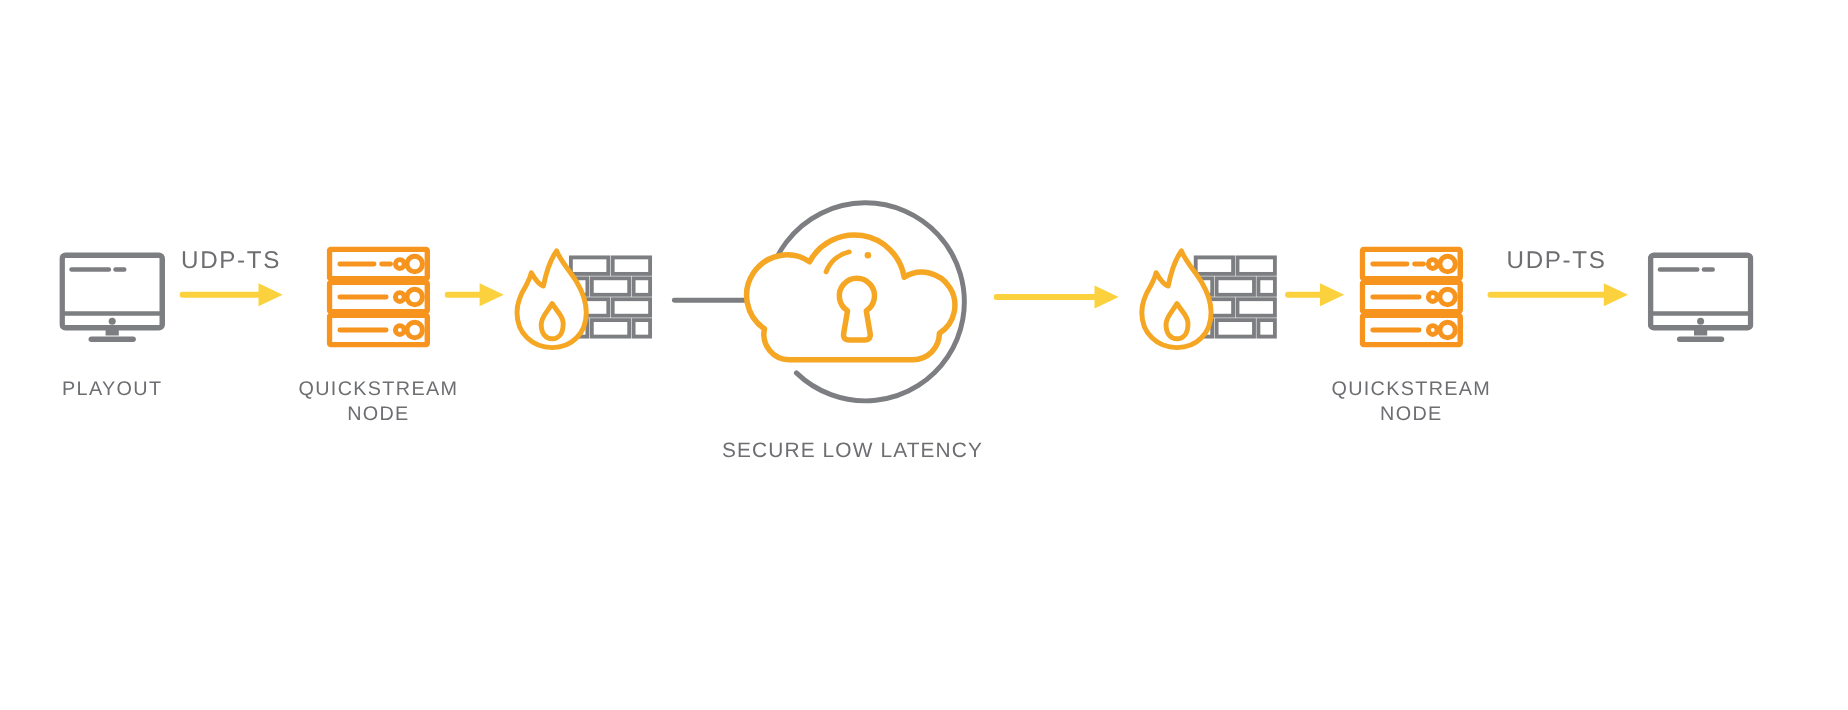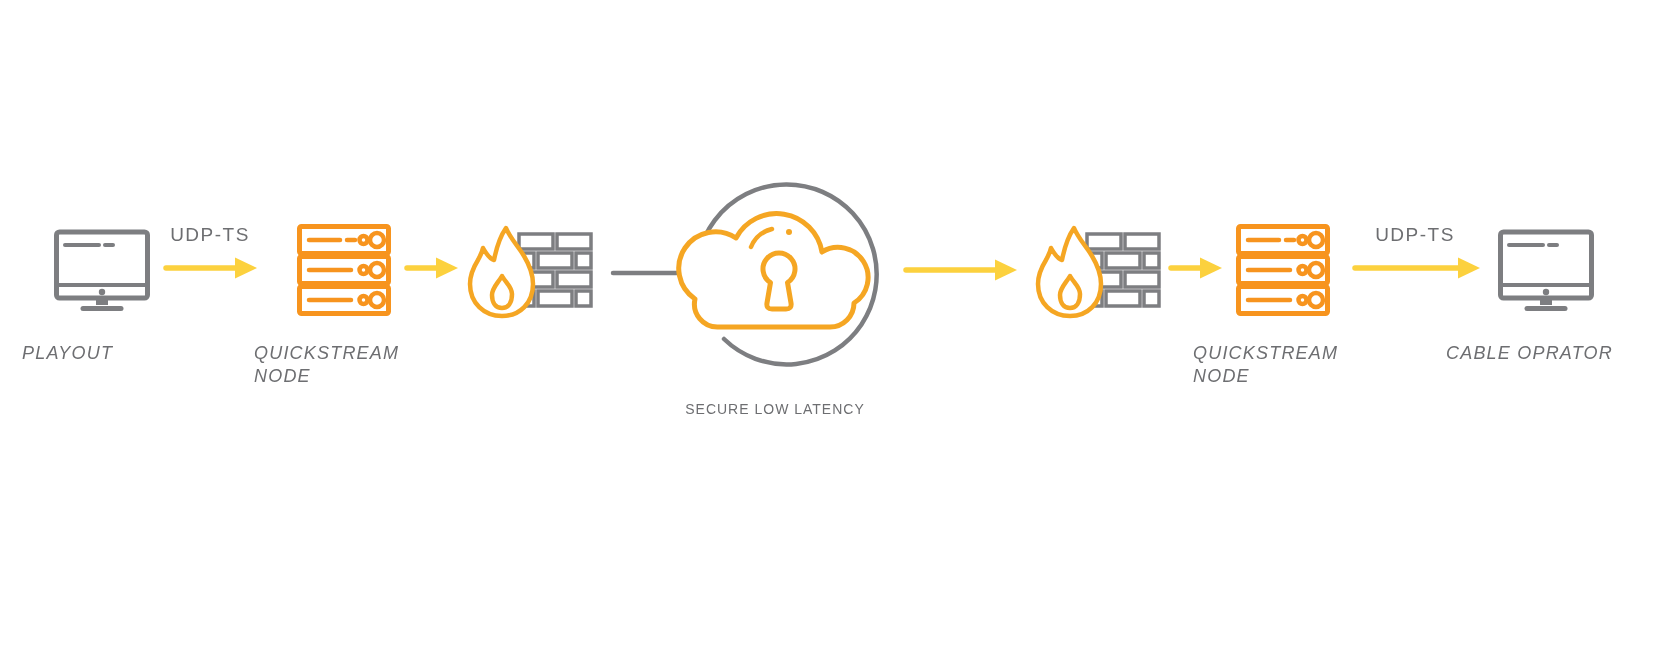--- a/index.html
+++ b/index.html
@@ -3,28 +3,28 @@
 <meta charset="utf-8">
 <style>
   html,body { margin:0; padding:0; background:#fff; }
   .canvas {
     position:relative; width:1680px; height:645px; background:var(--background,#fff);
     overflow:hidden; font-family:"Liberation Sans", sans-serif;
   }
   .abs { position:absolute; }
   .label {
     position:absolute; color:var(--gray-text,#6D6E71); font-size:18px;
-    letter-spacing:1.2px; text-align:left; line-height:23px; white-space:pre-line;font-style:italic;
+    letter-spacing:1.2px; text-align:center; line-height:23px; white-space:pre-line;
   }
   .link-label {
-    position:absolute; color:var(--gray-text,#6D6E71); font-size:19px;
+    position:absolute; color:var(--gray-text,#6D6E71); font-size:22px;
     letter-spacing:1.5px; text-align:center;
   }
   .caption {
-    position:absolute; color:var(--gray-text,#6D6E71); font-size:14px;
+    position:absolute; color:var(--gray-text,#6D6E71); font-size:19px;
     letter-spacing:1px; text-align:center; line-height:25px;
   }
   .stroke-gray   { stroke:var(--gray-icon,#7D7E81); fill:none; }
   .fill-gray     { fill:var(--gray-icon,#7D7E81); }
   .brick         { stroke:var(--gray-icon,#7D7E81); fill:#fff; }
   .stroke-orange { stroke:var(--orange,#F7941E); fill:none; }
   .fill-orange   { fill:var(--orange,#F7941E); }
   .amber-shape   { stroke:var(--amber,#F5A623); fill:#fff; }
   .stroke-amber  { stroke:var(--amber,#F5A623); fill:none; }
   .fill-amber    { fill:var(--amber,#F5A623); }
@@ -165,15 +165,14 @@
 
   <svg class="abs" style="left:1498px;top:228px" width="96" height="86" viewBox="0 0 96 86">
     <rect class="stroke-gray" x="2.5" y="4" width="91" height="66" rx="3" stroke-width="5"></rect>
     <line class="stroke-gray" x1="11" y1="17" x2="45" y2="17" stroke-width="4" stroke-linecap="round"></line>
     <line class="stroke-gray" x1="51" y1="17" x2="59" y2="17" stroke-width="4" stroke-linecap="round"></line>
     <line class="stroke-gray" x1="2.5" y1="57" x2="93.5" y2="57" stroke-width="4"></line>
     <circle class="fill-gray" cx="48" cy="64" r="3.2"></circle>
     <rect class="fill-gray" x="42" y="70" width="12" height="7"></rect>
     <line class="stroke-gray" x1="29" y1="80.5" x2="67" y2="80.5" stroke-width="5" stroke-linecap="round"></line>
   </svg>
-  <div class="label" style="left:1446px;top:342px;width:200px">CABLE OPRATOR</div>
 
 </div>
 
 </body></html>

